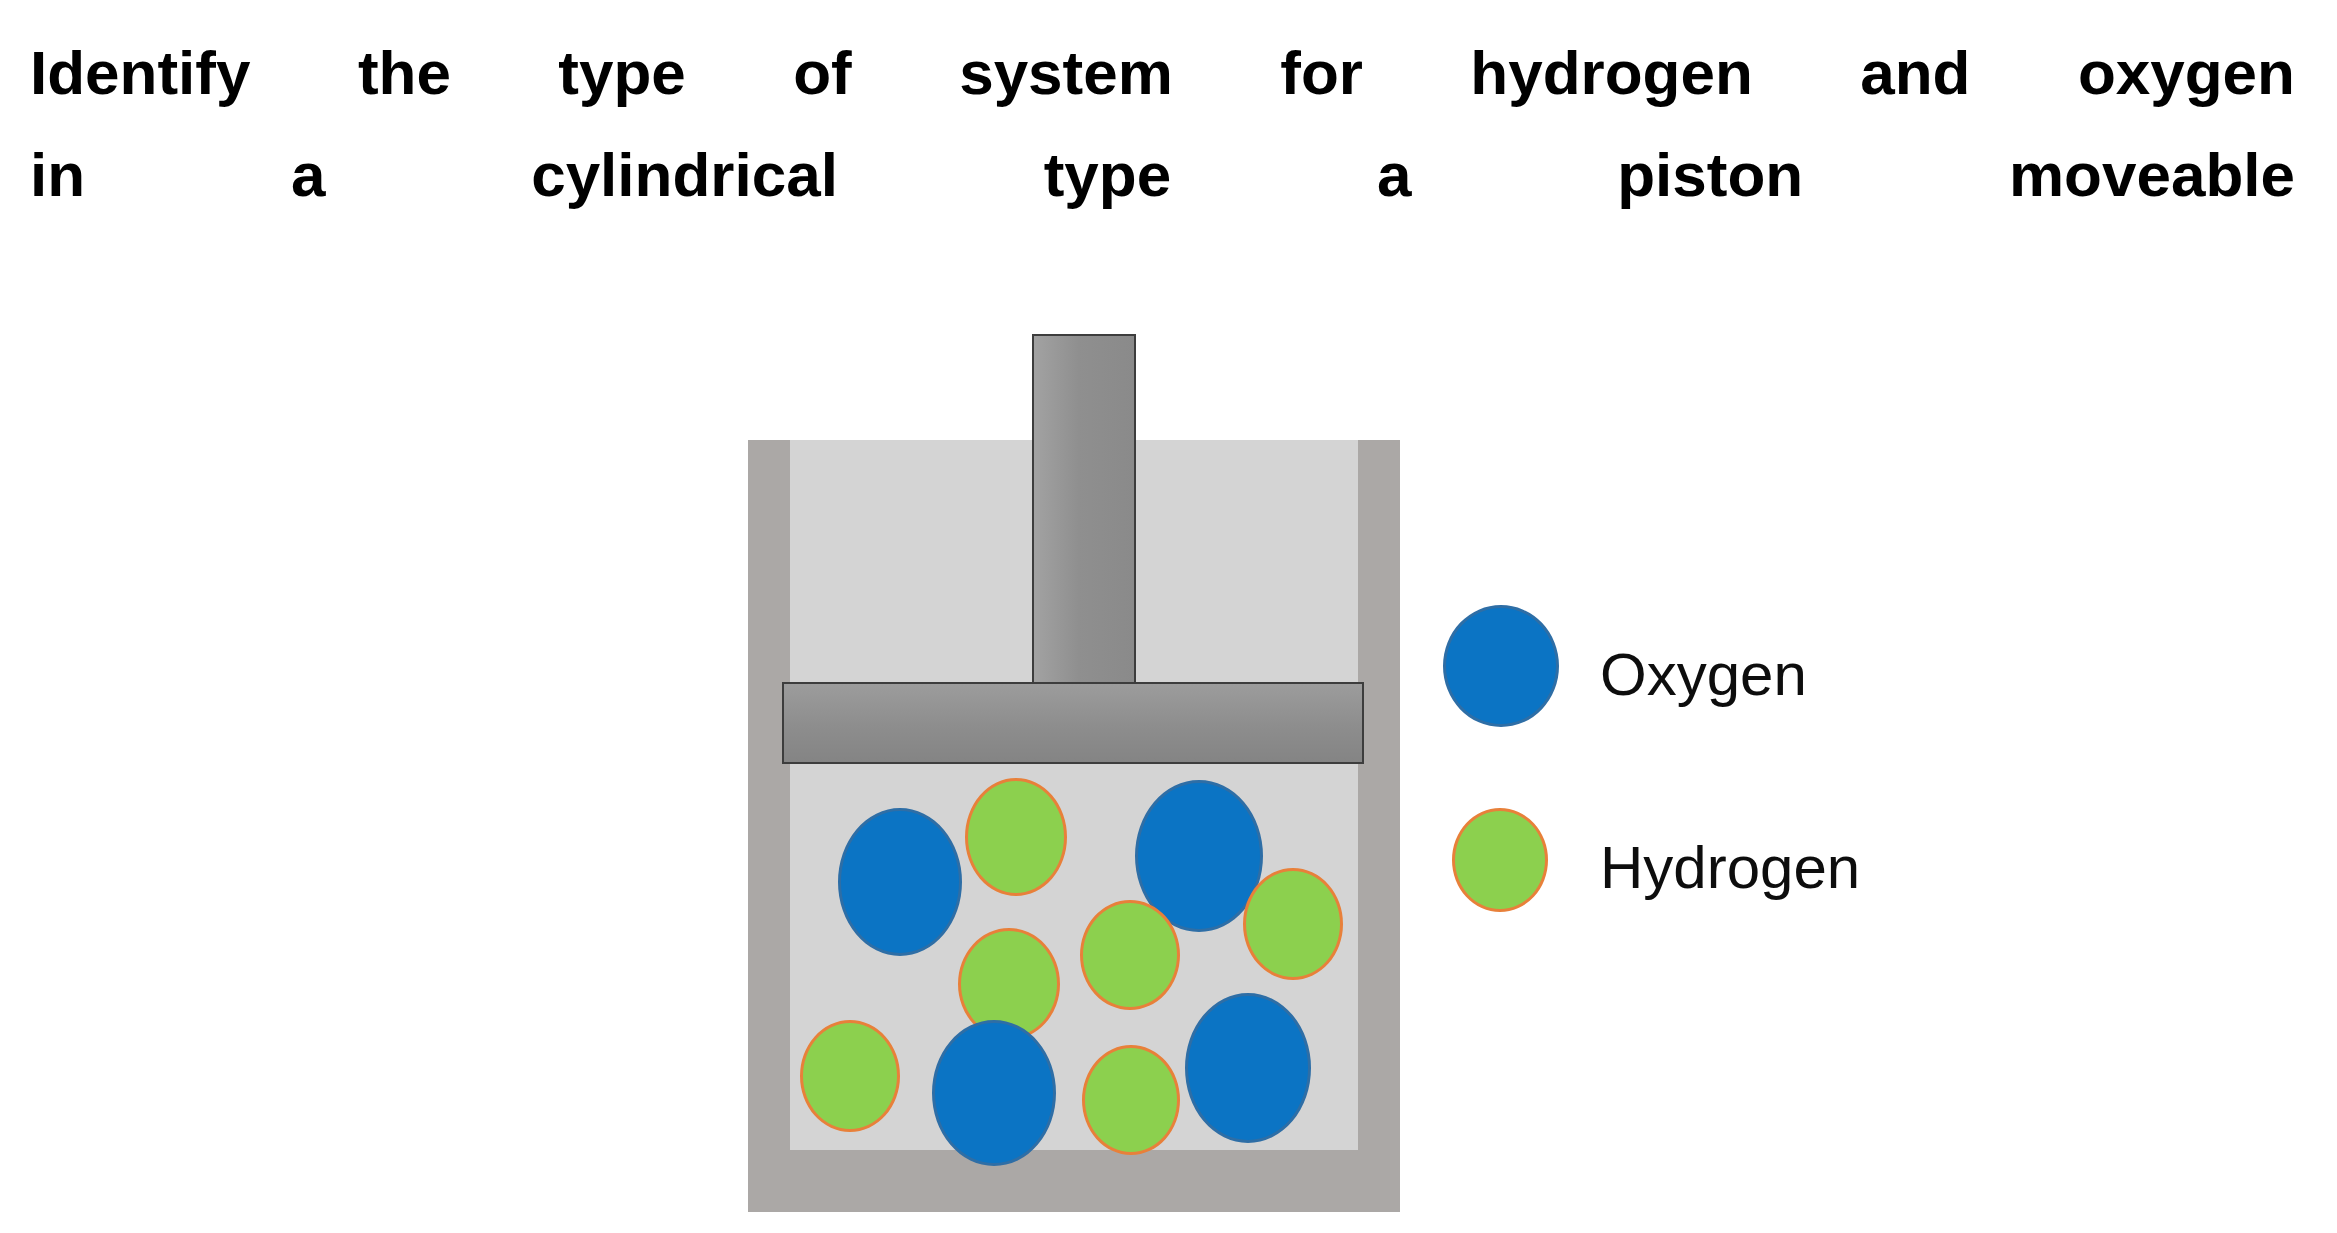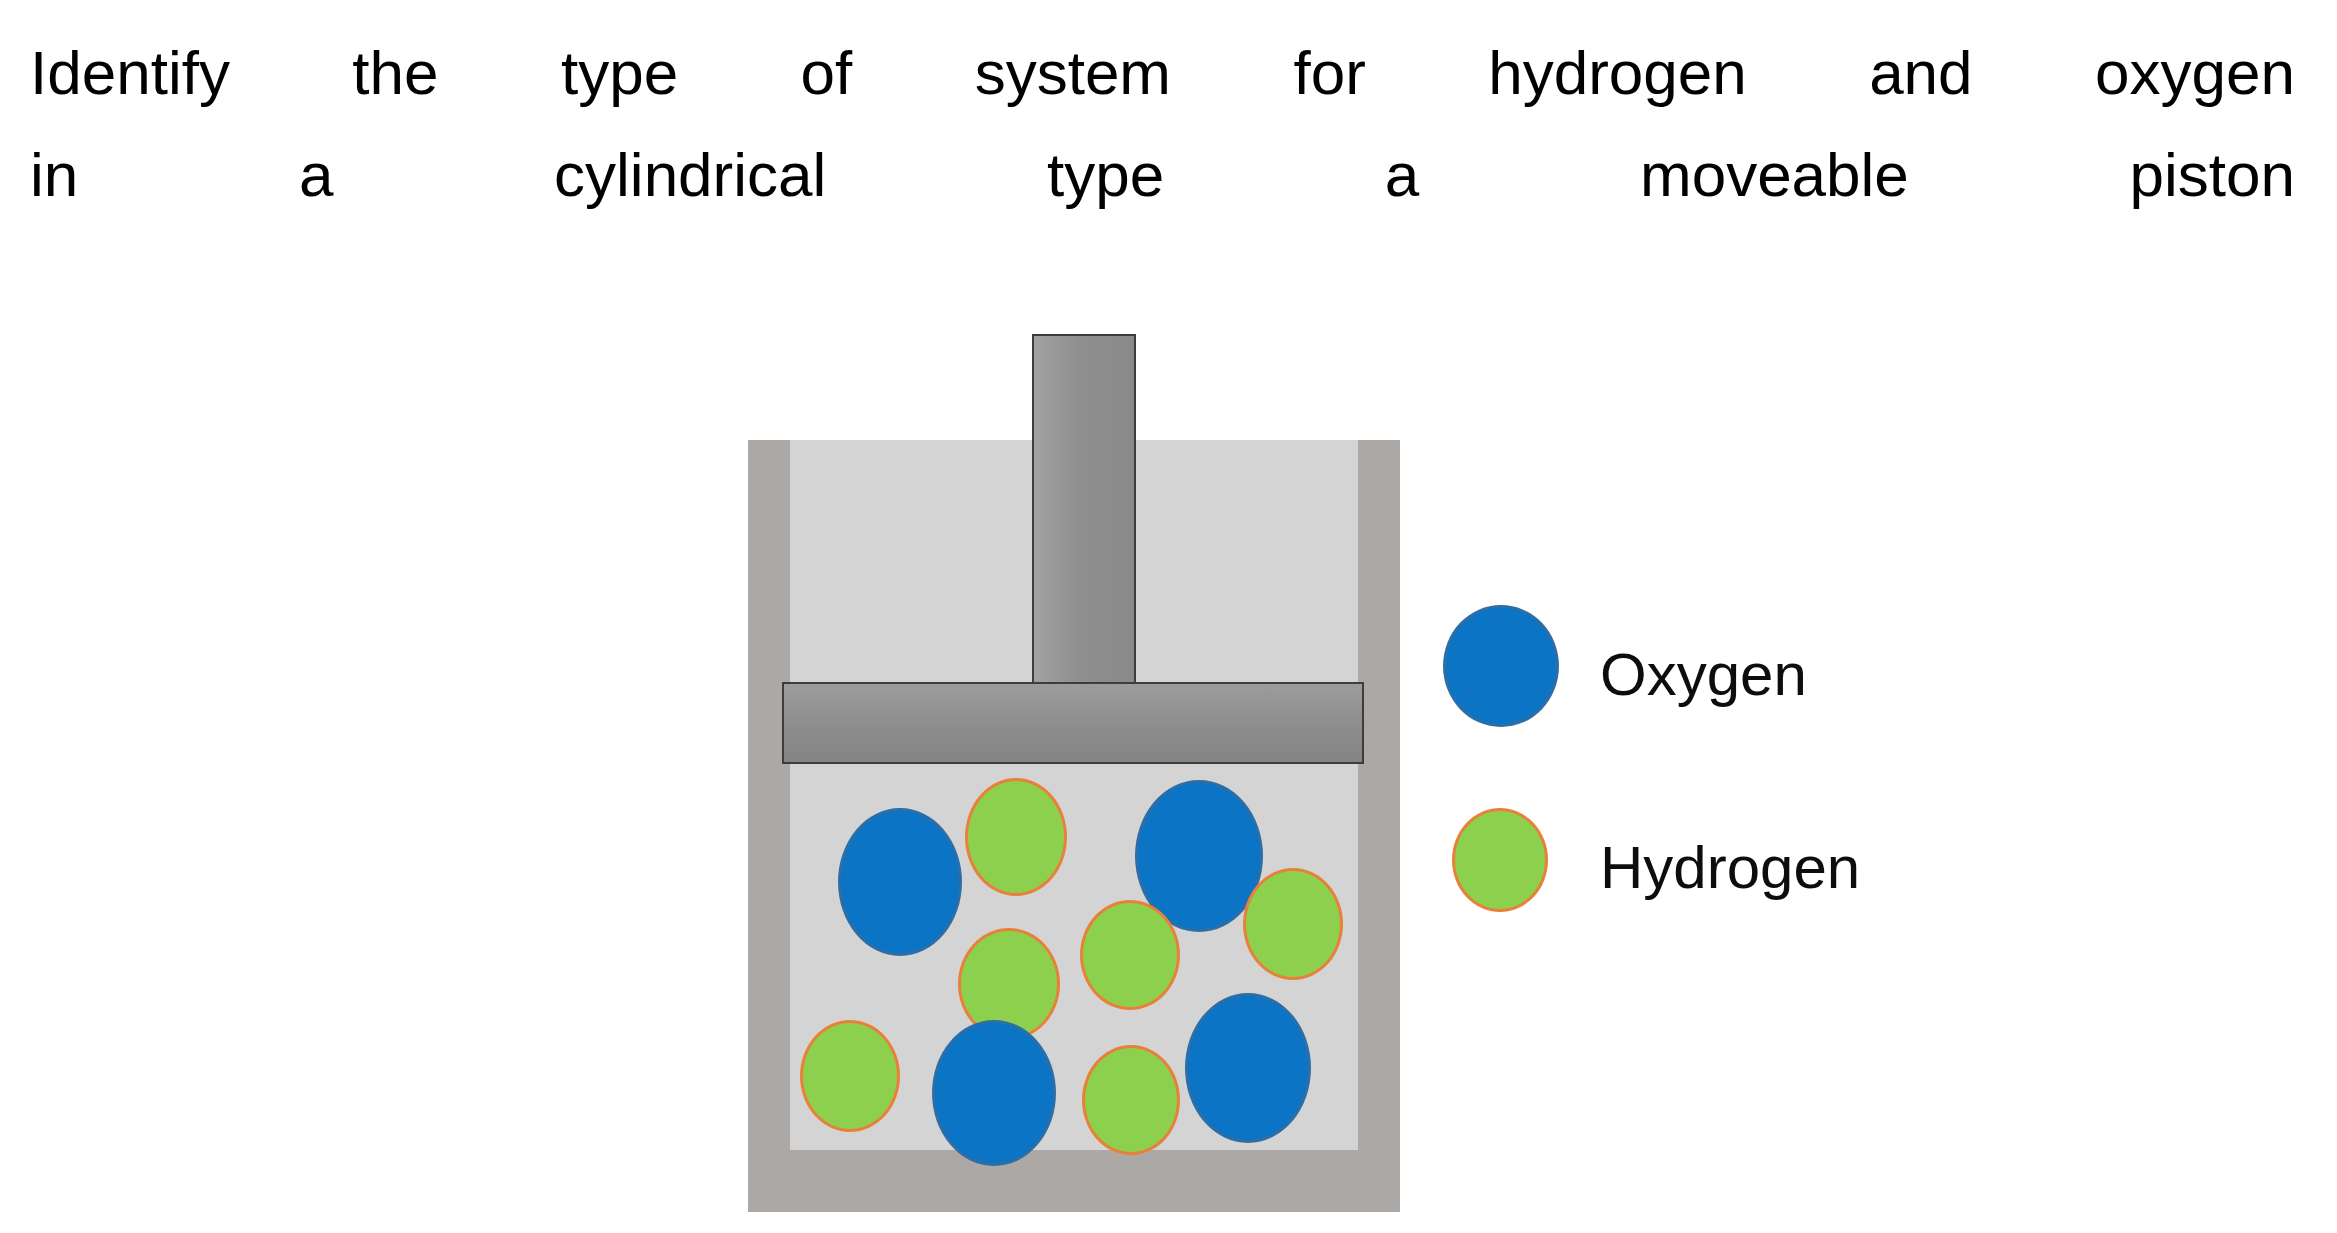--- a/index.html
+++ b/index.html
@@ -24,20 +24,21 @@
     width: 2265px;
     font-size: 62px;
     line-height: 102px;
     color: #000000;
     text-align: justify;
     text-justify: inter-word;
   }
   #prompt .ln {
     display: block;
     white-space: nowrap;
+    font-weight: bold;
   }
   #prompt .ln.just {
     display: flex;
     justify-content: space-between;
   }
   #prompt .ln.just > span { display: inline-block; }
 
   
   #diagram {
     position: absolute;
@@ -142,22 +143,22 @@
       <span>hydrogen</span>
       <span>and</span>
       <span>oxygen</span>
     </span>
   <span class="ln just" id="pline2">
       <span>in</span>
       <span>a</span>
       <span>cylindrical</span>
       <span>type</span>
       <span>a</span>
+      <span>piston</span>
       <span>moveable</span>
-      <span>piston</span>
     </span>
 </div>
 
 <div id="diagram">
 
   <div class="cyl-outer"></div>
   <div class="cyl-inner"></div>
 
   <div class="piston-rod"></div>
   <div class="piston-plate"></div>

